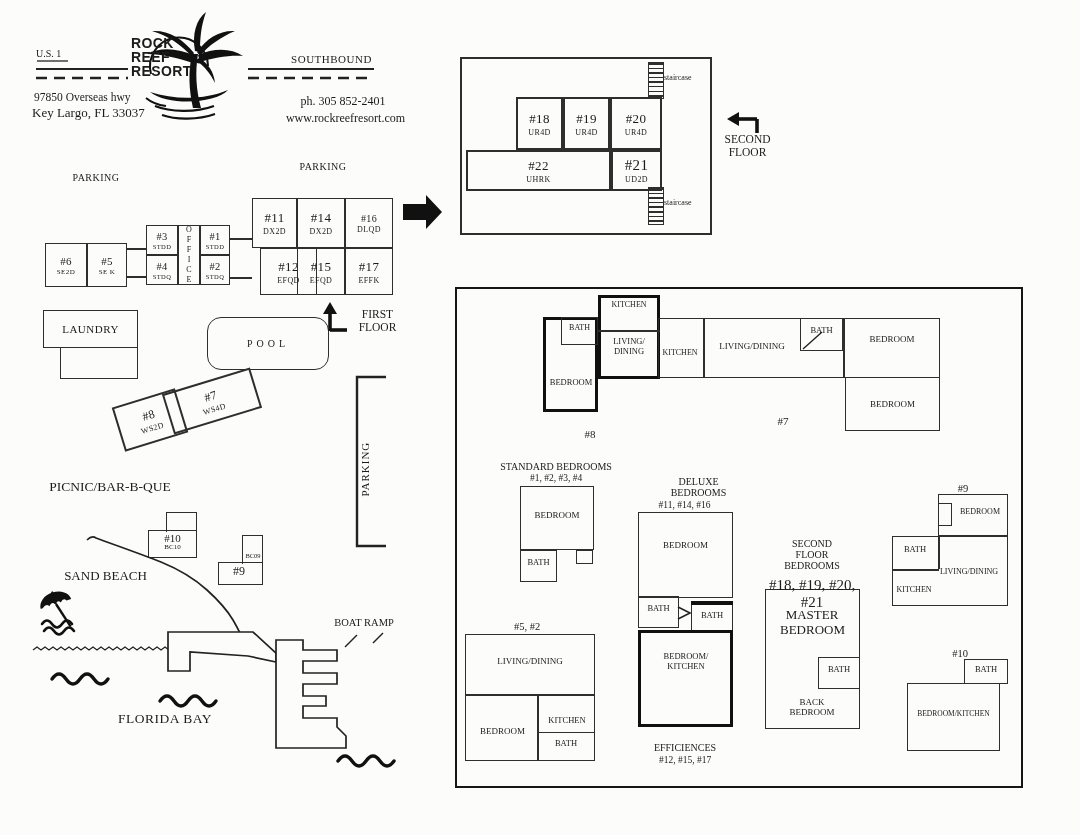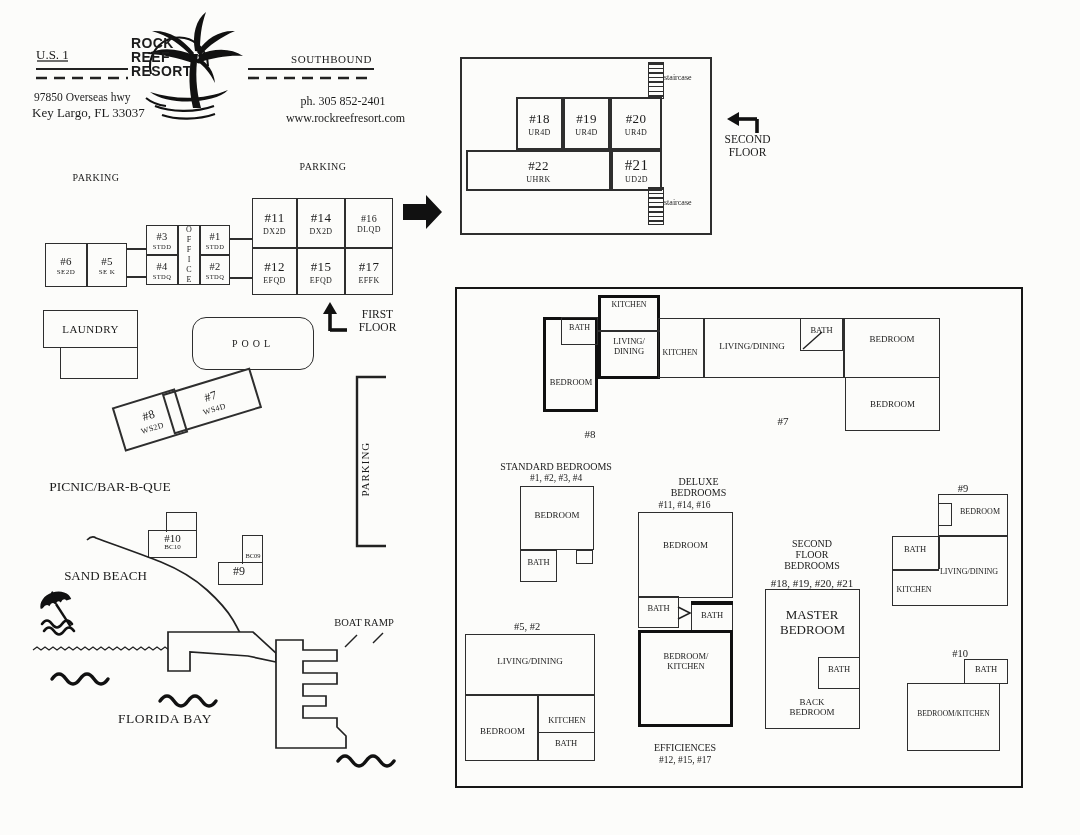--- a/index.html
+++ b/index.html
@@ -2,39 +2,39 @@
 <html><head>
 <meta charset="utf-8">
 <style>
   html,body{margin:0;padding:0;background:#e9e9e7;}
   #canvas{position:relative;width:1080px;height:835px;background:#fcfcfa;overflow:hidden;
           font-family:"Liberation Serif",serif;color:#1b1b1b;}
   .lbl{position:absolute;text-align:center;line-height:1.12;z-index:4;}
   .ll{text-align:left;}
   .box{position:absolute;border:1.6px solid #2e2e2e;box-sizing:border-box;z-index:2;background:transparent;}
   .bold{border-width:3.5px;border-color:#101010;}
-  .rd{border-radius:14px;}
+  .rd{border-radius:14px;margin-left:15px;}
   .unit{display:flex;flex-direction:column;align-items:center;justify-content:center;gap:1px;}
   .num{letter-spacing:.3px;}
   .code{letter-spacing:.4px;}
   .hline{position:absolute;height:1.6px;background:#2e2e2e;z-index:2;}
   .vline{position:absolute;width:1.6px;background:#2e2e2e;z-index:2;}
   .bhline{position:absolute;height:3.5px;background:#101010;z-index:3;}
   .stairs{position:absolute;width:14px;border:1px solid #2e2e2e;z-index:2;
           background:repeating-linear-gradient(180deg,#2e2e2e 0 1.5px,transparent 1.5px 4.6px);}
   .vtext{writing-mode:vertical-rl;text-orientation:upright;letter-spacing:1px;}
   svg.art{position:absolute;left:0;top:0;z-index:3;pointer-events:none;}
   .logoline{position:absolute;font-family:"Liberation Sans",sans-serif;font-weight:bold;z-index:4;letter-spacing:.4px;}
 </style>
 </head>
 <body>
 
 <div id="canvas">
 
-  <div class="lbl ll" style="left:36px;top:48px;width:60px;font-size:13px;">U.S. 1</div>
+  <div class="lbl ll" style="left:36px;top:48px;width:60px;font-size:10px;">U.S. 1</div>
   <div class="lbl" style="left:284px;top:53px;width:95px;font-size:11px;letter-spacing:.5px;">SOUTHBOUND</div>
   <div class="logoline" style="left:131px;top:35px;font-size:14px;">ROCK</div>
   <div class="logoline" style="left:131px;top:49px;font-size:14px;">REEF</div>
   <div class="logoline" style="left:131px;top:63px;font-size:14px;">RESORT</div>
   <div class="lbl ll" style="left:34px;top:91px;width:140px;font-size:11.5px;">97850 Overseas hwy</div>
   <div class="lbl ll" style="left:32px;top:106px;width:160px;font-size:13px;">Key Largo, FL 33037</div>
   <div class="lbl" style="left:288px;top:95px;width:110px;font-size:12px;">ph. 305 852-2401</div>
   <div class="lbl" style="left:278px;top:112px;width:135px;font-size:12px;">www.rockreefresort.com</div>
 
   <div class="lbl" style="left:66px;top:172px;width:60px;font-size:10px;letter-spacing:.5px;">PARKING</div>
@@ -78,21 +78,21 @@
     <span class="code" style="font-size:8px;">DX2D</span>
   </div>
   <div class="box unit" style="left:297px;top:198px;width:48px;height:50px;">
     <span class="num" style="font-size:13px;">#14</span>
     <span class="code" style="font-size:8px;">DX2D</span>
   </div>
   <div class="box unit" style="left:345px;top:198px;width:48px;height:50px;">
     <span class="num" style="font-size:10px;">#16</span>
     <span class="code" style="font-size:8px;">DLQD</span>
   </div>
-  <div class="box unit" style="left:252px;top:248px;width:45px;height:47px;">
+  <div class="box unit" style="left:260px;top:248px;width:57px;height:47px;">
     <span class="num" style="font-size:13px;">#12</span>
     <span class="code" style="font-size:8px;">EFQD</span>
   </div>
   <div class="box unit" style="left:297px;top:248px;width:48px;height:47px;">
     <span class="num" style="font-size:13px;">#15</span>
     <span class="code" style="font-size:8px;">EFQD</span>
   </div>
   <div class="box unit" style="left:345px;top:248px;width:48px;height:47px;">
     <span class="num" style="font-size:13px;">#17</span>
     <span class="code" style="font-size:8px;">EFFK</span>
@@ -201,21 +201,21 @@
   <div class="lbl" style="left:640px;top:540px;width:91px;font-size:9px;">BEDROOM</div>
   <div class="lbl" style="left:638px;top:604px;width:41px;font-size:8.5px;">BATH</div>
   <div class="lbl" style="left:691px;top:611px;width:42px;font-size:8.5px;">BATH</div>
 
   <div class="box bold" style="left:638px;top:630px;width:95px;height:97px;"></div>
   <div class="lbl" style="left:648px;top:652px;width:76px;font-size:8.5px;">BEDROOM/ KITCHEN</div>
   <div class="lbl" style="left:630px;top:742px;width:110px;font-size:10px;">EFFICIENCES</div>
   <div class="lbl" style="left:630px;top:755px;width:110px;font-size:9.5px;">#12, #15, #17</div>
 
   <div class="lbl" style="left:781px;top:538px;width:62px;font-size:10px;">SECOND FLOOR BEDROOMS</div>
-  <div class="lbl" style="left:756px;top:577px;width:112px;font-size:11px;">#18, #19, #20, #21</div>
+  <div class="lbl" style="left:756px;top:577px;width:112px;font-size:15px;">#18, #19, #20, #21</div>
   <div class="box" style="left:765px;top:589px;width:95px;height:140px;"></div>
   <div class="box" style="left:818px;top:657px;width:42px;height:32px;"></div>
   <div class="lbl" style="left:780px;top:608px;width:64px;font-size:13px;">MASTER BEDROOM</div>
   <div class="lbl" style="left:818px;top:665px;width:42px;font-size:8.5px;">BATH</div>
   <div class="lbl" style="left:780px;top:697px;width:64px;font-size:9px;">BACK BEDROOM</div>
 
   <div class="lbl" style="left:948px;top:483px;width:30px;font-size:10.5px;">#9</div>
   <div class="box" style="left:938px;top:494px;width:70px;height:42px;"></div>
   <div class="box" style="left:938px;top:503px;width:14px;height:23px;"></div>
   <div class="box" style="left:892px;top:536px;width:116px;height:70px;"></div>

